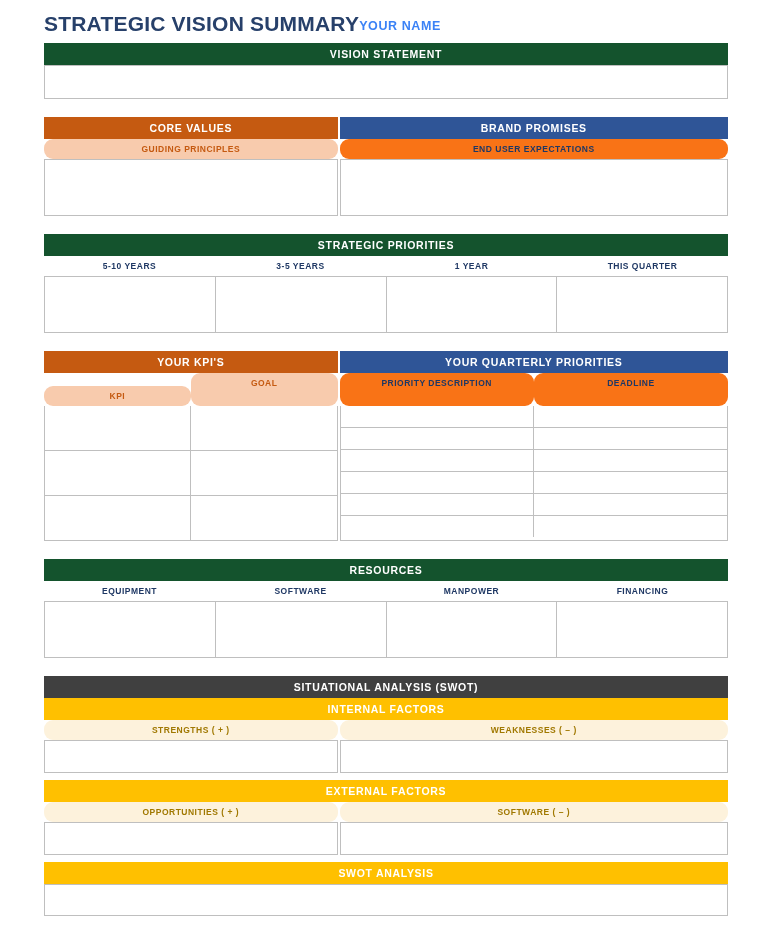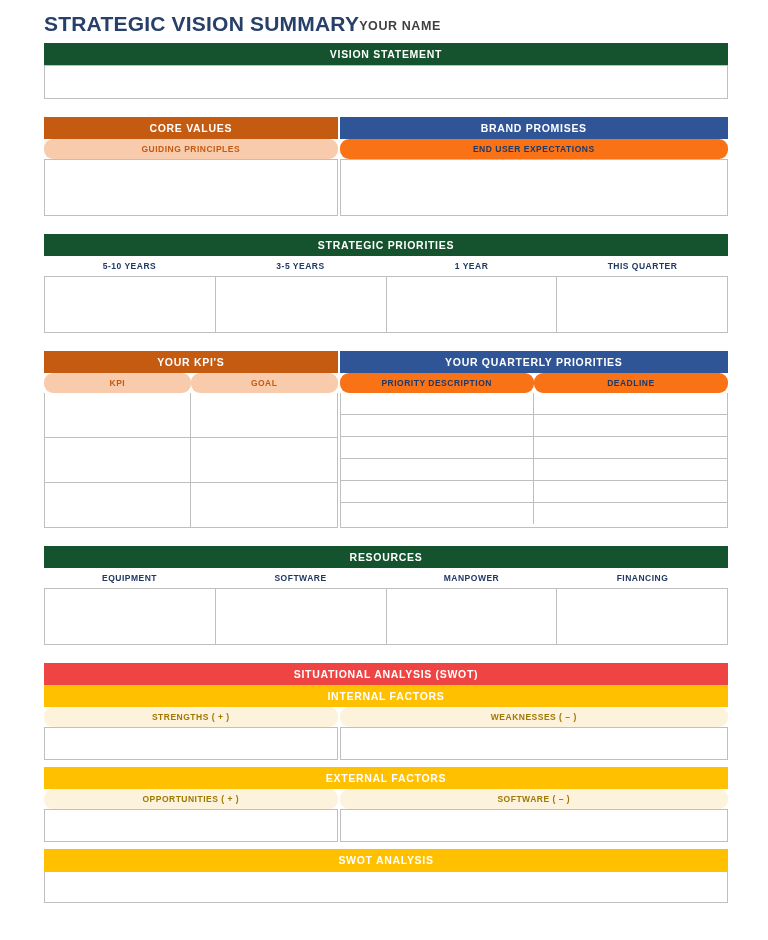--- a/index.html
+++ b/index.html
@@ -36,21 +36,21 @@
     font-weight: bold;
     letter-spacing: 0.2px;
     color: #27406A;
     line-height: 1;
     white-space: nowrap;
   }
   .your-name {
     font-size: 12.5px;
     font-weight: bold;
     letter-spacing: 0.6px;
-    color: #404040;
+    color: #3b82f6;
     line-height: 1;
     padding-bottom: 2px;
     white-space: nowrap;
   }
 
   
   .block {
     margin: 0 40px 0 44px;
     width: 684px;
     box-sizing: border-box;
@@ -64,21 +64,21 @@
     font-weight: bold;
     letter-spacing: 0.7px;
     color: #ffffff;
     padding: 5px 0 5px 0;
     line-height: 12px;
     box-sizing: border-box;
   }
   .bar-navy   { background: #14532d; }
   .bar-orange { background: #C55A11; }
   .bar-blue   { background: #2F5597; }
-  .bar-gold-dark { background: #ef4444; }
+  .bar-gold-dark { background: #404040; }
   .bar-gold   { background: #FFC000; }
 
   .subbar {
     text-align: center;
     font-size: 8.5px;
     font-weight: bold;
     letter-spacing: 0.5px;
     padding: 5px 0 4px 0;
     line-height: 11px;
     box-sizing: border-box;
@@ -211,21 +211,21 @@
 
   <div class="spacer-lg"></div>
 
   <div class="block">
     <div class="halves">
       <div class="half-l bar bar-orange">YOUR KPI'S</div>
       <div class="half-r bar bar-blue">YOUR QUARTERLY PRIORITIES</div>
     </div>
     <div class="halves">
       <div class="half-l" style="display:flex;">
-        <div class="subbar sub-peach" style="flex:1 1 0;">KPI</div>
+        <div class="subbar sub-peach" style="flex:1 1 0;margin-top:13px;">KPI</div>
         <div class="subbar sub-peach" style="flex:1 1 0;">GOAL</div>
       </div>
       <div class="half-r" style="display:flex;">
         <div class="subbar sub-lavender" style="flex:1 1 0;">PRIORITY DESCRIPTION</div>
         <div class="subbar sub-lavender" style="flex:1 1 0;">DEADLINE</div>
       </div>
     </div>
     <div class="halves">
       <div class="half-l kpi-left-body">
         <div class="kpi-left-row">

